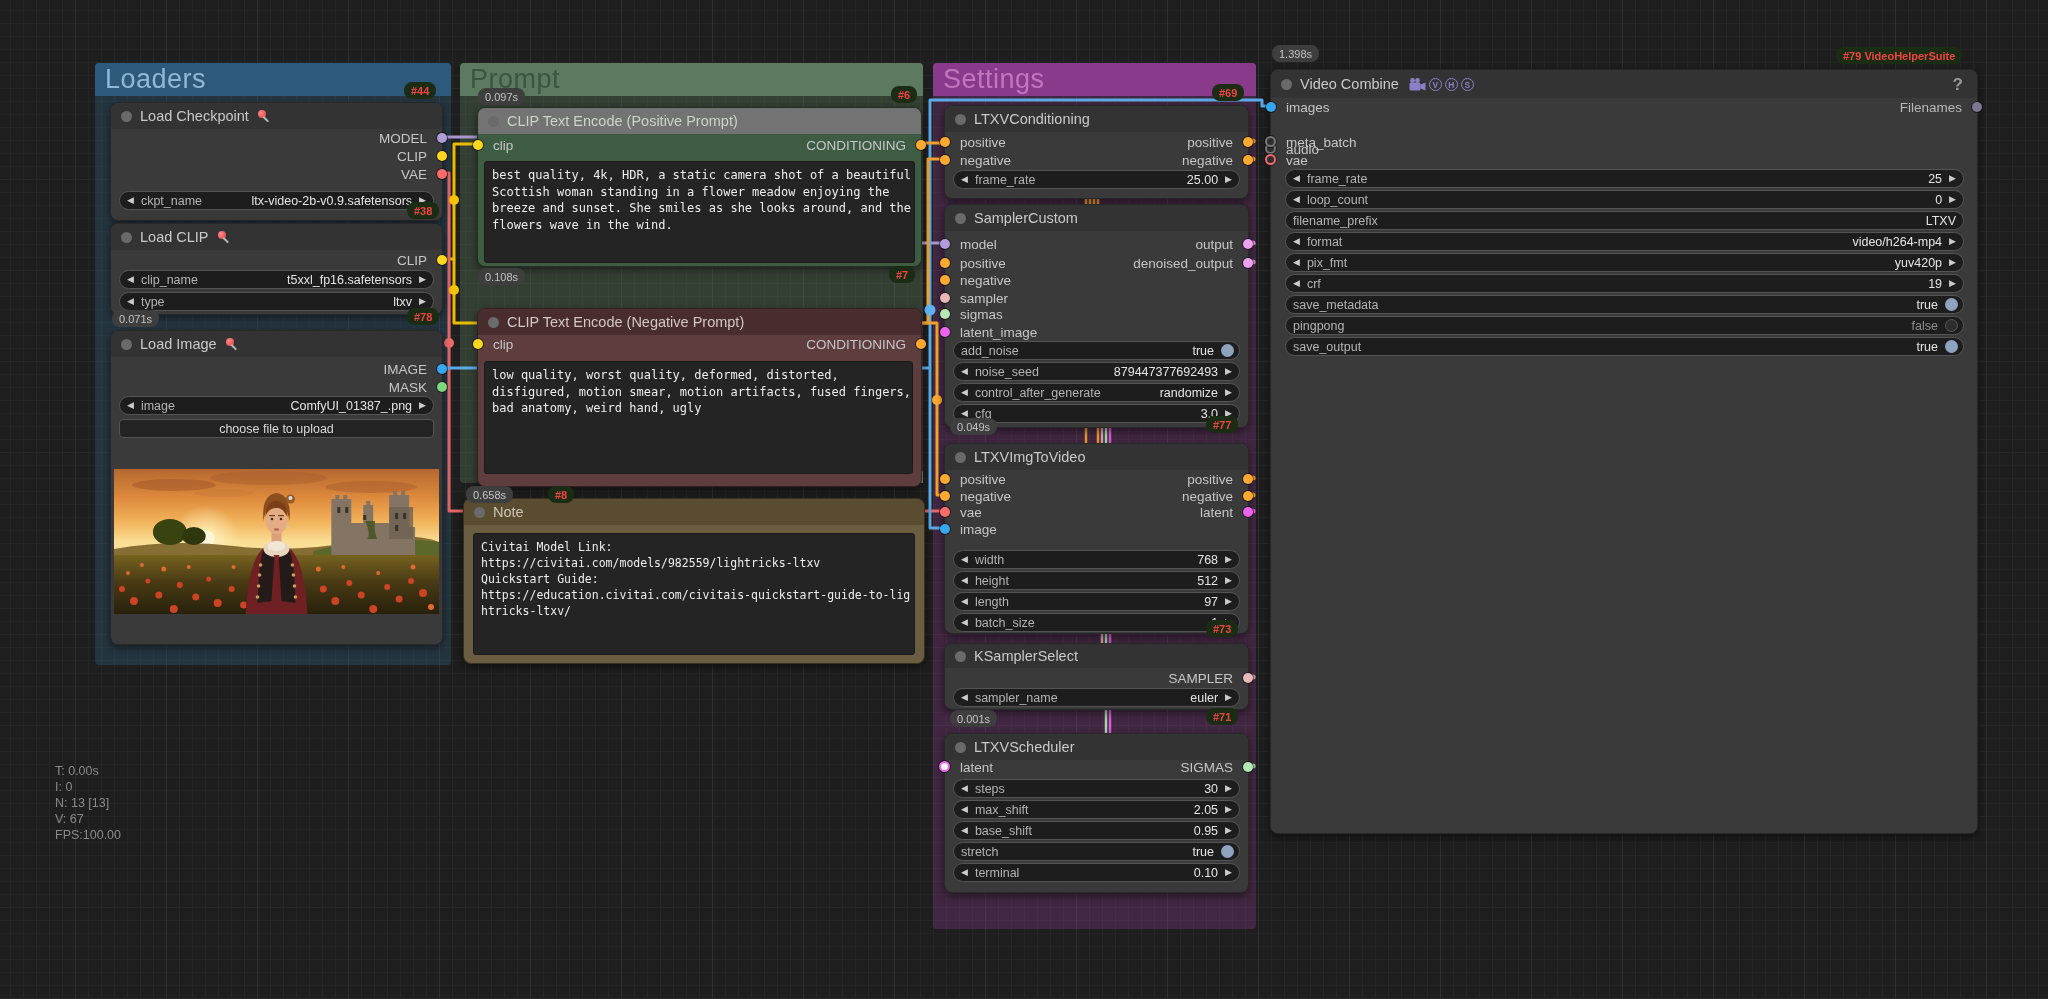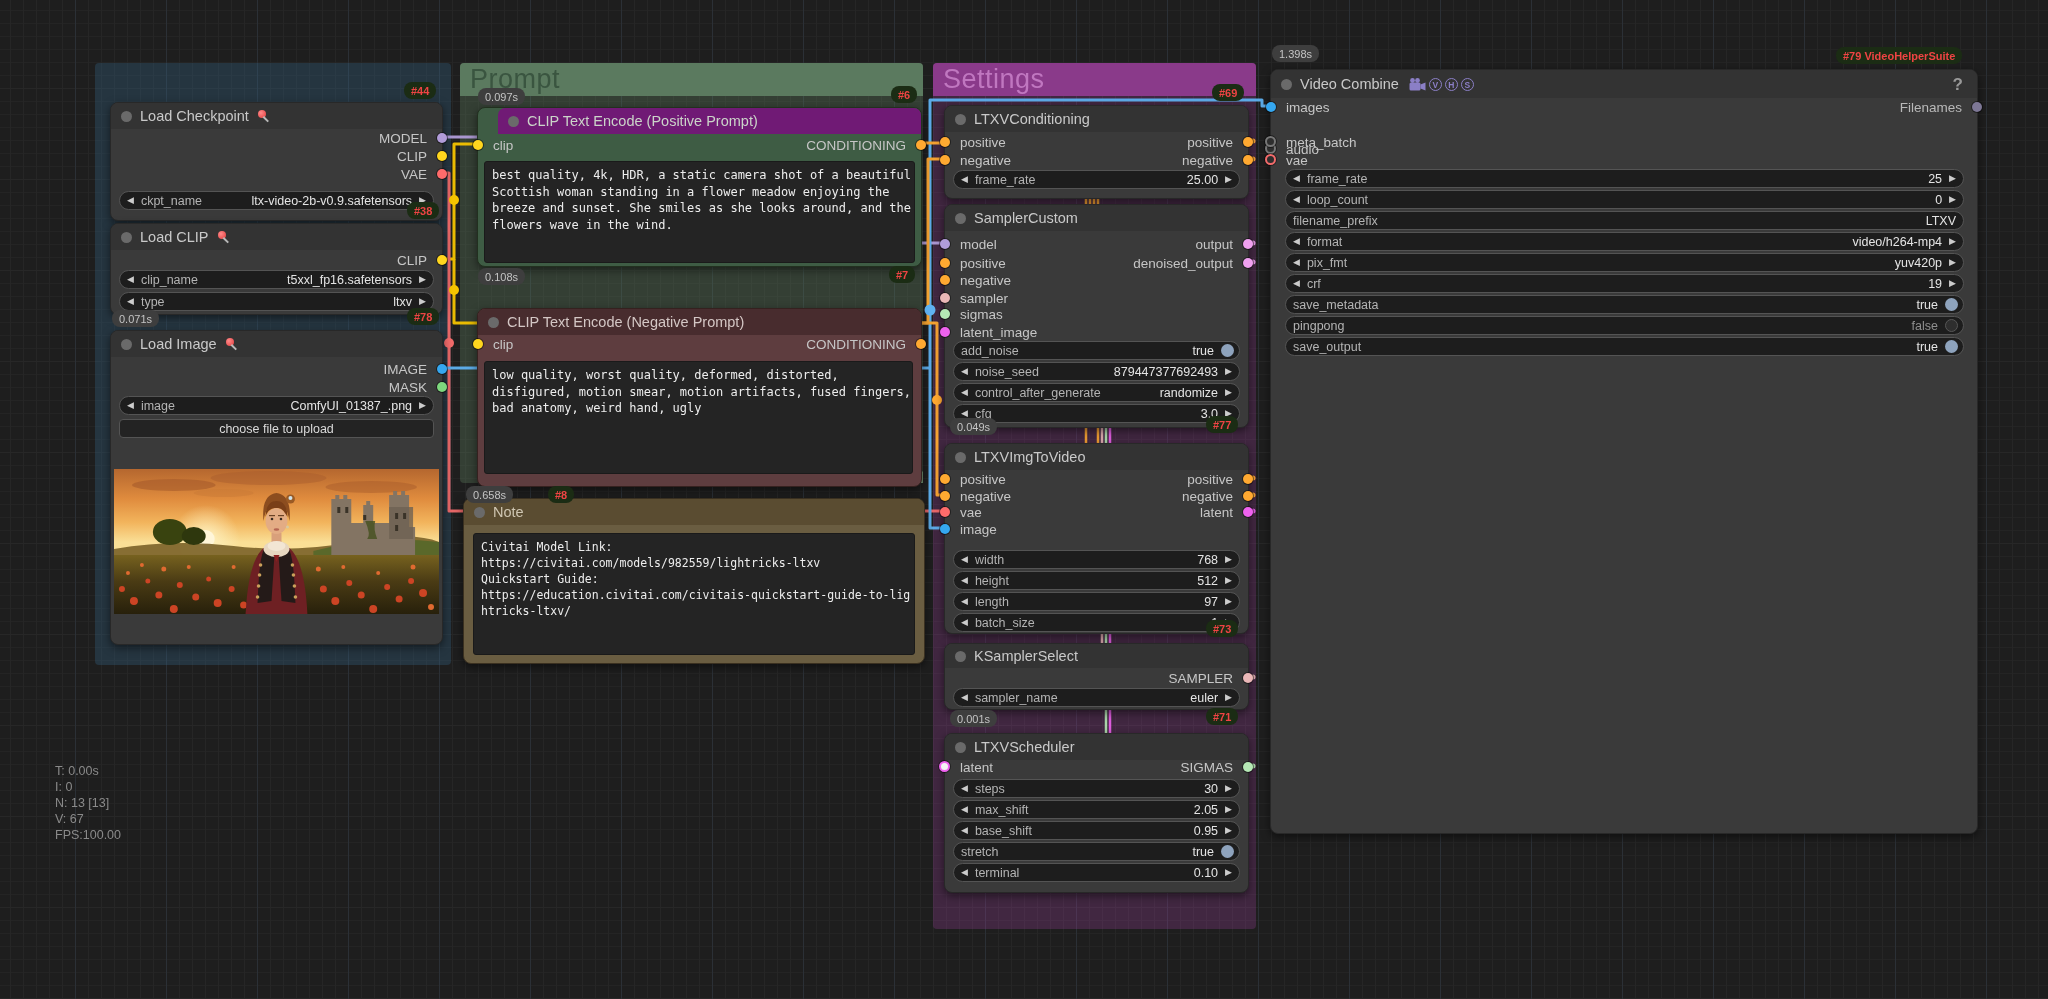--- a/index.html
+++ b/index.html
@@ -29,21 +29,21 @@
   .group-settings .ghead{background:#8a3a8a;color:#c077c0;}
   .gresize{position:absolute;right:0;bottom:0;width:0;height:0;
     border-left:12px solid transparent;border-bottom:12px solid #6f8f6f;}
   
   .node{position:absolute;border-radius:8px;background:#3a3a3a;
     box-shadow:0 3px 9px rgba(0,0,0,.5);border:1px solid #282828;}
   .ntitle{height:26px;border-radius:7px 7px 0 0;display:flex;align-items:center;
     padding:0 10px;font-size:14.5px;color:#c9c9c9;background:#333333;gap:8px;white-space:nowrap;}
   .cdot{width:11px;height:11px;border-radius:50%;background:#6a6a6a;flex:none;}
   .node-green{background:#3e5c44;border-color:#22301f;}
-  .node-green .ntitle{background:#701a75;color:#cbd4c9;margin-left:20px;}
+  .node-green .ntitle{background:#737373;color:#cbd4c9;}
   .node-maroon{background:#5e3d3f;border-color:#35211f;}
   .node-maroon .ntitle{background:#482c2e;color:#d4c7c5;}
   .node-note{background:#6a5d41;border-color:#3a3020;}
   .node-note .ntitle{background:#5a4c31;color:#cfc6b2;}
   .pin{position:relative;width:14px;height:14px;flex:none;}
   .pin::before{content:"";position:absolute;left:1px;top:1px;width:8px;height:8px;border-radius:50%;
     background:radial-gradient(circle at 35% 35%,#ff8a8a,#e23b3b);}
   .pin::after{content:"";position:absolute;left:7px;top:7px;width:7px;height:2px;background:#b8b8b8;
     transform:rotate(45deg);transform-origin:0 0;}
   
@@ -87,20 +87,21 @@
   .preview{position:absolute;overflow:hidden;background:#111;}
   .preview svg{display:block;width:100%;height:100%;}
 </style>
 </head>
 <body>
 
 <div class="canvas">
 
   <div class="group group-loaders" style="left:95px;top:63px;width:356px;height:602px;">
     <div class="gbody"></div>
+    <div class="ghead">Loaders</div>
   </div>
   <div class="group group-prompt" style="left:460px;top:63px;width:463px;height:420px;">
     <div class="gbody"></div>
     <div class="ghead">Prompt</div>
     <div class="gresize"></div>
   </div>
   <div class="group group-settings" style="left:933px;top:63px;width:323px;height:866px;">
     <div class="gbody"></div>
     <div class="ghead">Settings</div>
   </div>

